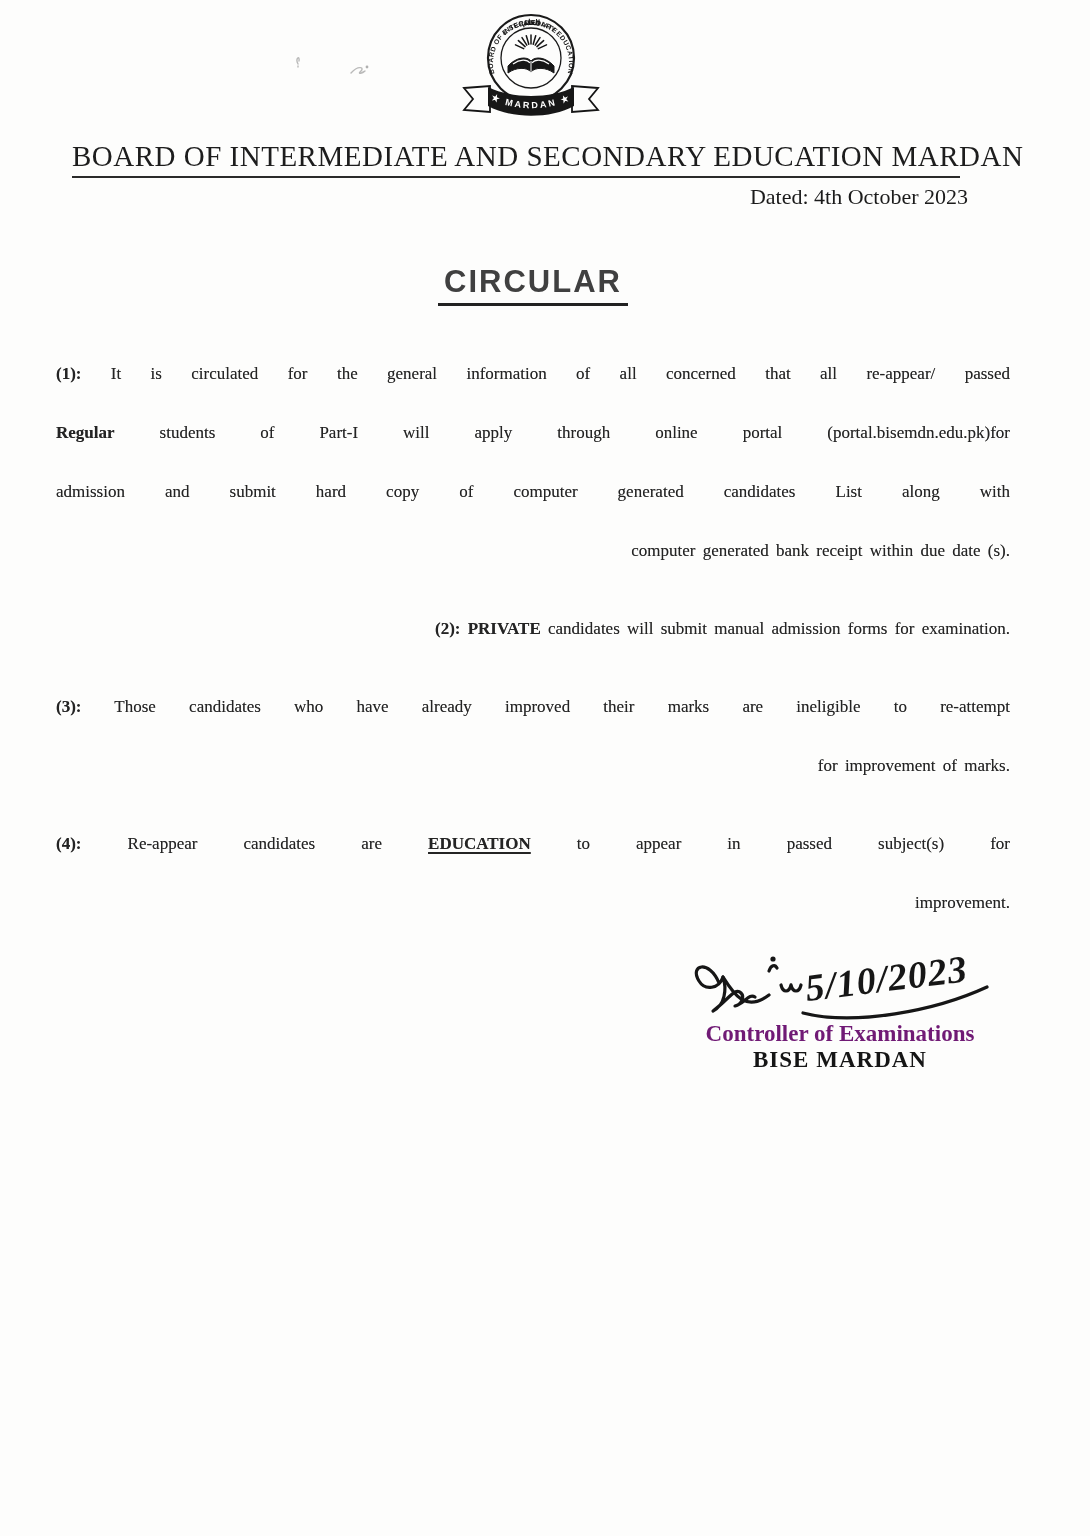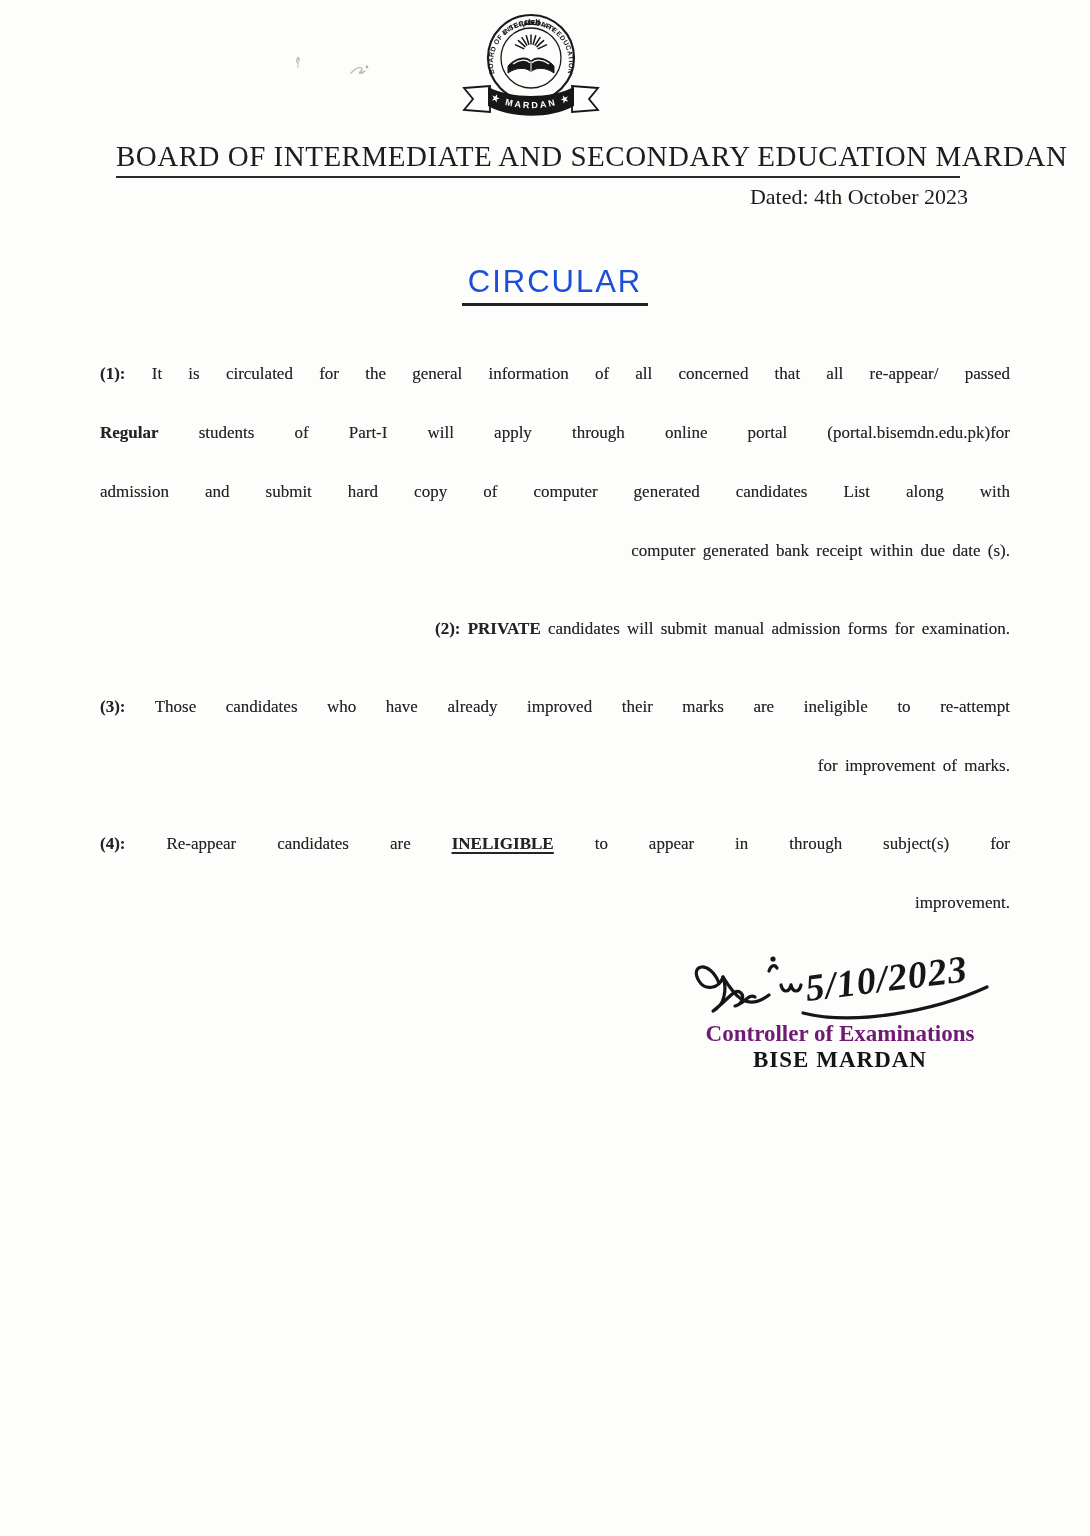--- a/index.html
+++ b/index.html
@@ -5,21 +5,21 @@
   html,body { margin:0; padding:0; background:#ffffff; }
   .page {
     position:relative;
     width:1090px; height:1536px;
     margin:0 auto;
     background:#fdfdfc;
     font-family:"Liberation Serif", serif;
     color:#222;
     overflow:hidden;
   }
-  .content { padding:0 80px 0 100px; }
+  .content { padding:0 80px 0 56px; }
 
   
   .logo-wrap { text-align:center; padding-top:12px; height:102px; }
   .logo-wrap svg { display:inline-block; transform:translateX(-14px); }
 
   .pencil-mark { position:absolute; opacity:.5; }
 
   .board-title {
     margin:26px 50px 0 16px;
     font-size:29px; line-height:1.12;
@@ -33,22 +33,22 @@
   .dated {
     margin:6px 42px 0 0;
     text-align:right;
     font-weight:normal; font-size:22px; color:#1b1b1b;
   }
 
   .circular-row { text-align:center; margin-top:54px; }
   .circular-title {
     display:inline-block;
     font-family:"Liberation Sans", sans-serif;
-    font-weight:normal; font-size:31px; letter-spacing:2px;
-    color:#1d4ed8;
+    font-weight:bold; font-size:31px; letter-spacing:2px;
+    color:#404040;
     border-bottom:3px solid #222;
     padding:0 6px 3px 6px;
   }
 
   
   .body-text { margin-top:38px; font-size:17px; color:#242424;
                text-shadow:0 0 .4px rgba(30,30,30,.45); word-spacing:3px; }
   .para { margin:0 0 19px 0; }
   .line { line-height:59px; white-space:nowrap;text-align:right; }
   .line.just { text-align:justify; text-align-last:justify; white-space:normal; }
@@ -146,21 +146,21 @@
           <div class="line"><span>computer generated bank receipt within due date (s).</span></div>
         </div>
         <div class="para">
           <div class="line"><span class="b">(2):</span><span> </span><span class="b">PRIVATE</span><span> candidates will submit manual admission forms for examination.</span></div>
         </div>
         <div class="para">
           <div class="line just"><span class="b">(3):</span><span> Those candidates who have already improved their marks are ineligible to re-attempt</span></div>
           <div class="line indent"><span>for improvement of marks.</span></div>
         </div>
         <div class="para">
-          <div class="line just"><span class="b">(4):</span><span> Re-appear candidates are </span><span class="b u">INELIGIBLE</span><span> to appear in through subject(s) for</span></div>
+          <div class="line just"><span class="b">(4):</span><span> Re-appear candidates are </span><span class="b u">EDUCATION</span><span> to appear in passed subject(s) for</span></div>
           <div class="line indent"><span>improvement.</span></div>
         </div>
       </div>
 
     <div class="sig-block">
       <svg class="sig-scribble" width="310" height="78" viewBox="0 0 310 78">
         <g fill="none" stroke="#161616" stroke-width="3.2" stroke-linecap="round" stroke-linejoin="round">
           <path d="M34,32 C24,8 4,14 14,30 C20,40 34,38 38,26 C42,38 40,54 28,60 C44,48 50,36 56,42 C60,46 56,54 50,55 C60,52 64,42 70,46"></path>
           <path d="M38,26 C48,42 60,62 84,44"></path>
           <path d="M84,20 C86,14 90,13 92,17"></path>

